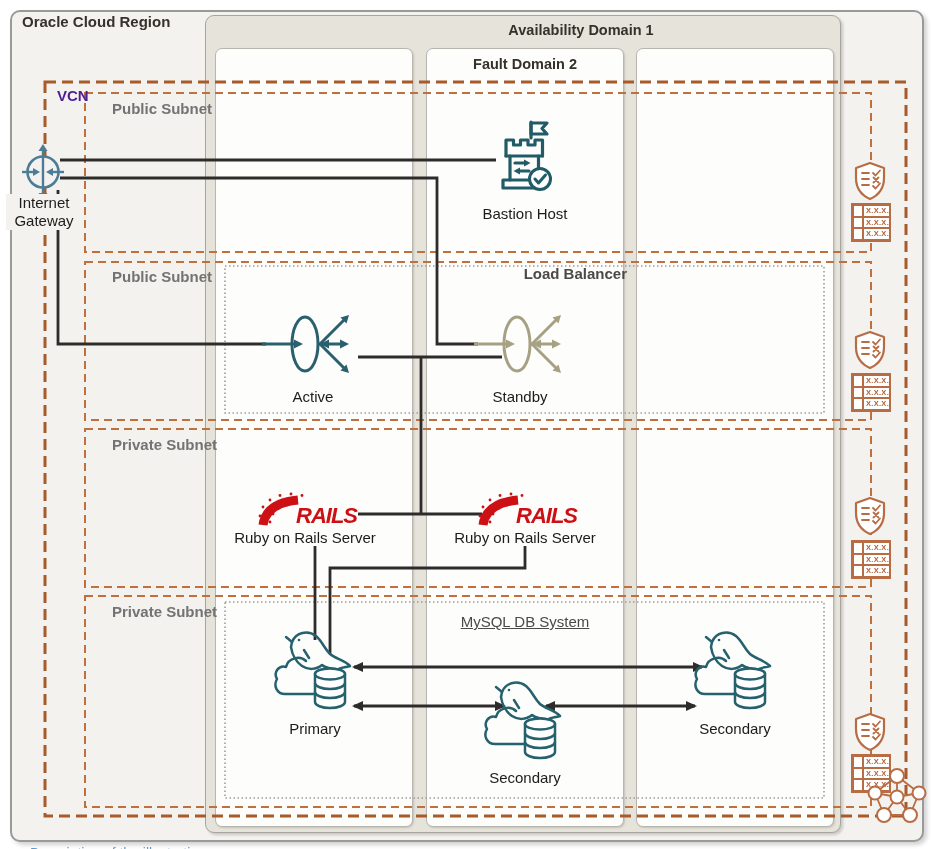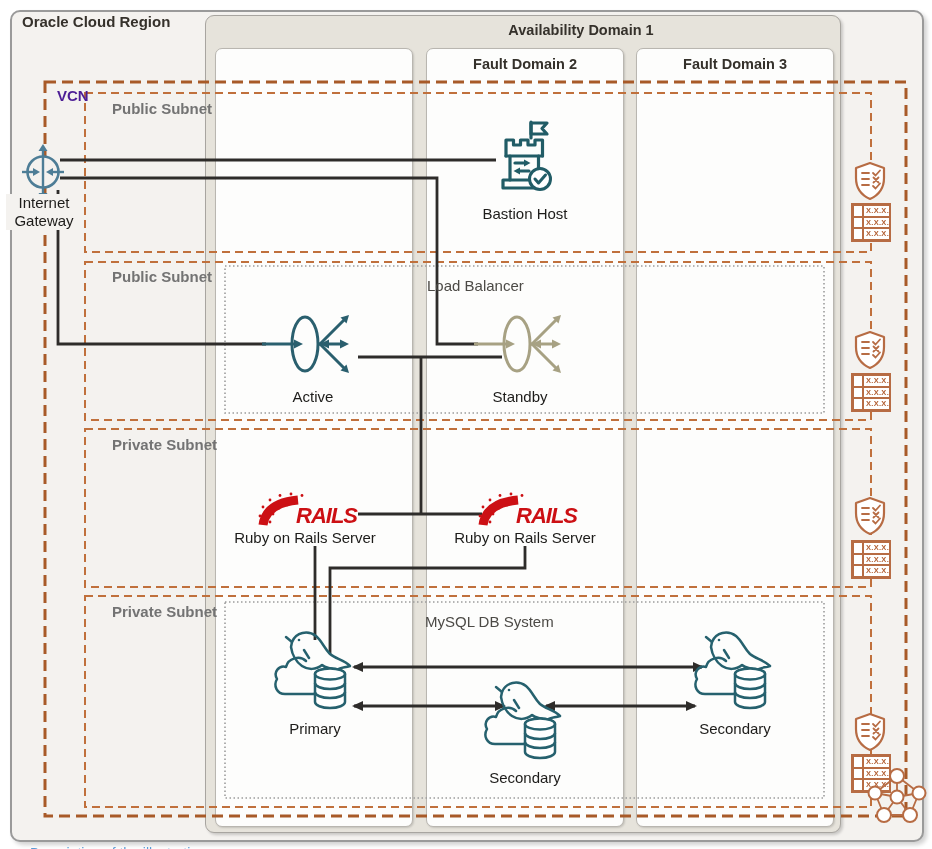--- a/index.html
+++ b/index.html
@@ -65,21 +65,20 @@
   <div class="abs region"></div>
   <div class="abs region-title">Oracle Cloud Region</div>
 
   <div class="abs ad"></div>
   <div class="abs ad-title">Availability Domain 1</div>
 
   <div class="abs fd" style="left:215px;"></div>
   <div class="abs fd" style="left:426px;"></div>
   <div class="abs fd" style="left:636px;"></div>
   <div class="abs fd-title" style="left:426px;">Fault Domain 2</div>
-  <div class="abs fd-title" style="left:636px;">Fault Domain 3</div>
 
   <svg class="abs" style="left:0;top:0;" width="932" height="849">
 
     <rect x="45" y="82" width="861" height="734" fill="none" stroke="#a85a28" stroke-width="3" stroke-dasharray="11 6"></rect>
 
     <g stroke="#c0703c" stroke-width="2" stroke-dasharray="8 5" fill="none">
       <rect x="85" y="93" width="786" height="159"></rect>
       <rect x="85" y="262" width="786" height="158"></rect>
       <rect x="85" y="429" width="786" height="158"></rect>
       <rect x="85" y="596" width="786" height="211"></rect>
@@ -154,21 +153,21 @@
     </g>
     <g fill="#215c66">
       <polygon points="36.5,47 30,43.5 30,50.5"></polygon>
       <polygon points="19.5,55 26,51.5 26,58.5"></polygon>
     </g>
     <circle cx="46" cy="63" r="10.5" fill="#ffffff" stroke="#215c66" stroke-width="3"></circle>
     <path d="M41,63 l3.5,4 l7,-8" stroke="#215c66" stroke-width="3" fill="none" stroke-linecap="round" stroke-linejoin="round"></path>
   </svg>
   <div class="abs node-label" style="left:465px;top:205px;width:120px;">Bastion Host</div>
 
-  <div class="abs group-label" style="left:427px;top:277px;width:200px;text-align:left;">Load Balancer</div>
+  <div class="abs group-label" style="left:427px;top:265px;width:200px;text-align:right;font-weight:bold;">Load Balancer</div>
 
   <svg class="abs" style="left:262px;top:301px;" width="90" height="86" viewBox="0 0 90 86">
     <g stroke="#2a5f6e" stroke-width="3" fill="none" stroke-linecap="round">
       <path d="M0,43 H33"></path>
       <ellipse cx="43" cy="43" rx="13" ry="27"></ellipse>
       <path d="M58,43 L82,19"></path>
       <path d="M58,43 H79"></path>
       <path d="M58,43 L82,67"></path>
     </g>
     <g fill="#2a5f6e">
@@ -228,21 +227,21 @@
         <circle cx="44" cy="3.5" r="1.4"></circle>
       <circle cx="12" cy="30" r="1.4"></circle>
         <circle cx="15" cy="22" r="1.4"></circle>
         <circle cx="21" cy="16" r="1.4"></circle>
       <circle cx="29" cy="13" r="1.4"></circle>
     </g>
     <text x="38" y="31" font-size="22" font-weight="bold" font-style="italic" fill="#cc1014" letter-spacing="-1">RAILS</text>
   </svg>
   <div class="abs node-label" style="left:450px;top:529px;width:150px;">Ruby on Rails Server</div>
 
-  <div class="abs group-label" style="left:425px;top:613px;width:200px;text-align:left;">MySQL DB System</div>
+  <div class="abs group-label" style="left:425px;top:613px;width:200px;text-align:center;text-decoration:underline;">MySQL DB System</div>
 
   <svg class="abs" style="left:268px;top:628px;" width="92" height="84" viewBox="0 0 92 84">
     <g stroke="#26616e" stroke-width="2.5" fill="none" stroke-linecap="round" stroke-linejoin="round">
       <path d="M47,66 H17 C9,66 5,58 9,51 C5,44 11,37 18,39 C20,30 32,27 38,33"></path>
       <path d="M24,14 C28,4 40,2 48,8 C54,13 56,20 62,26 C68,31 76,32 82,38 C76,40 72,39 68,43 C63,39 58,41 54,37 C48,42 40,42 34,38 C28,34 24,26 23,19 Z"></path>
       <path d="M24,14 L18,9"></path>
       <path d="M36,22 L41,30"></path>
     </g>
     <circle cx="31" cy="12" r="1.3" fill="#26616e"></circle>
     <path d="M47,46 V74 A15,6 0 0 0 77,74 V46 A15,5.5 0 0 0 47,46" fill="#ffffff" stroke="#26616e" stroke-width="2.5"></path>

